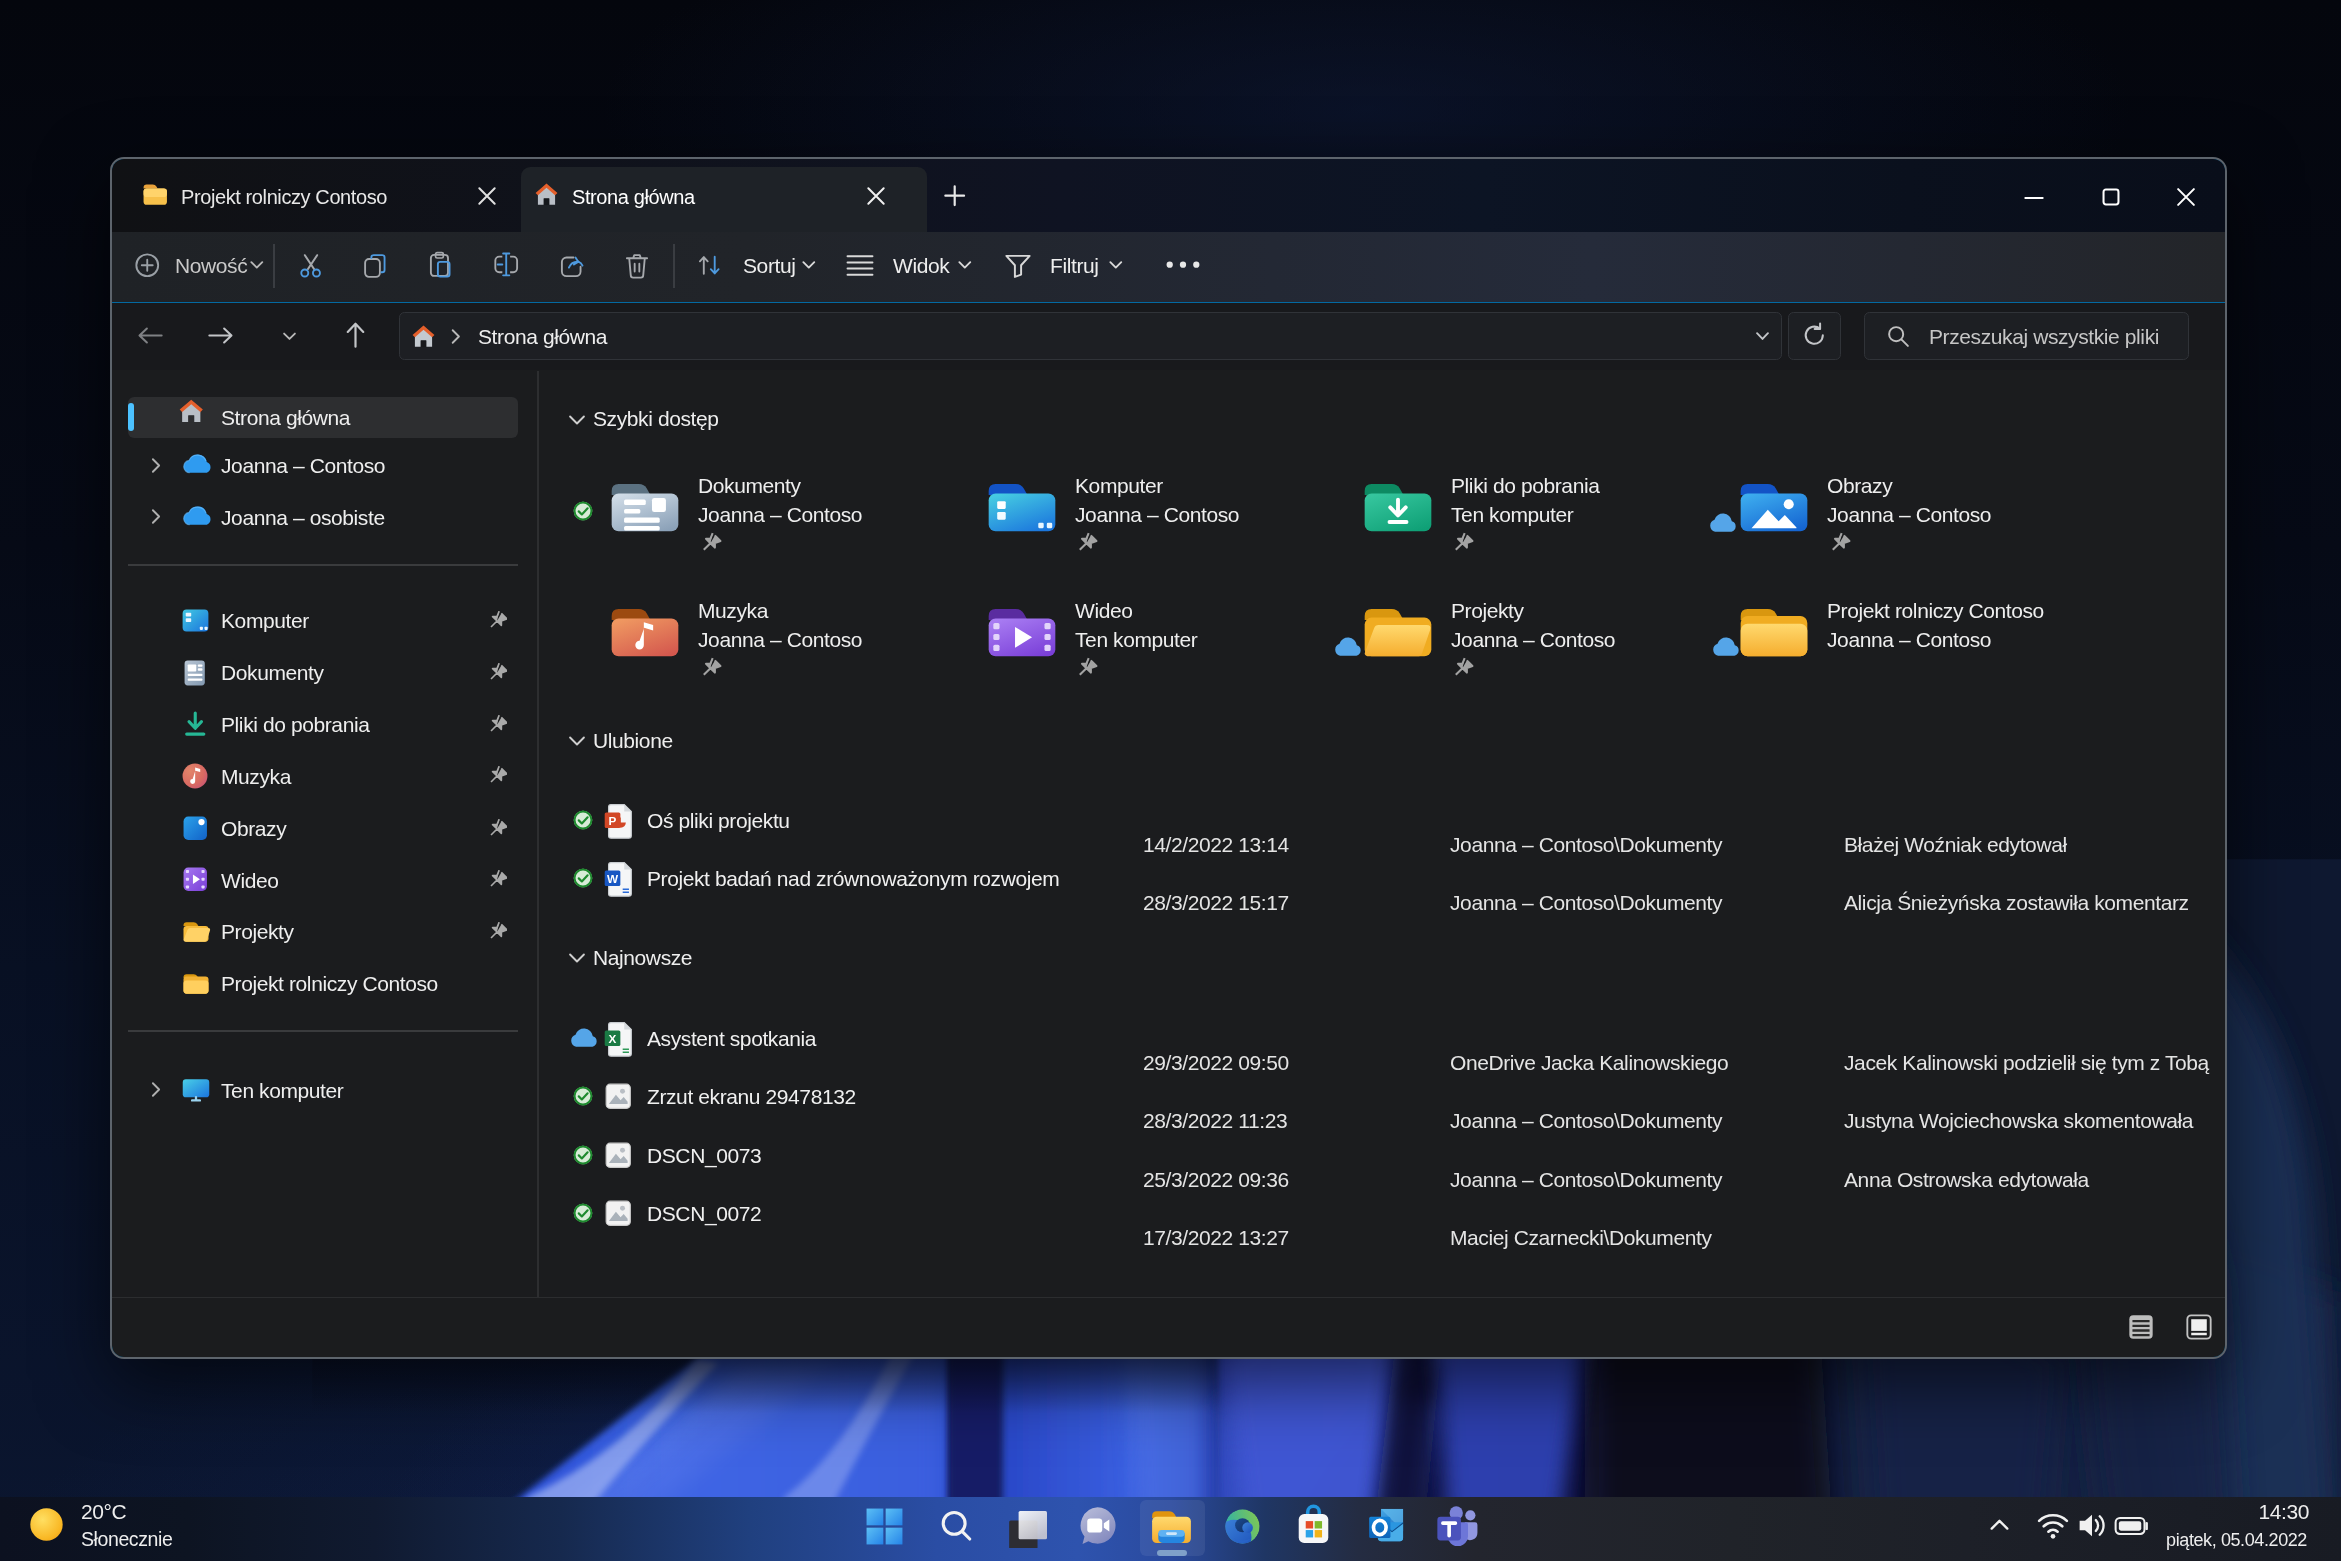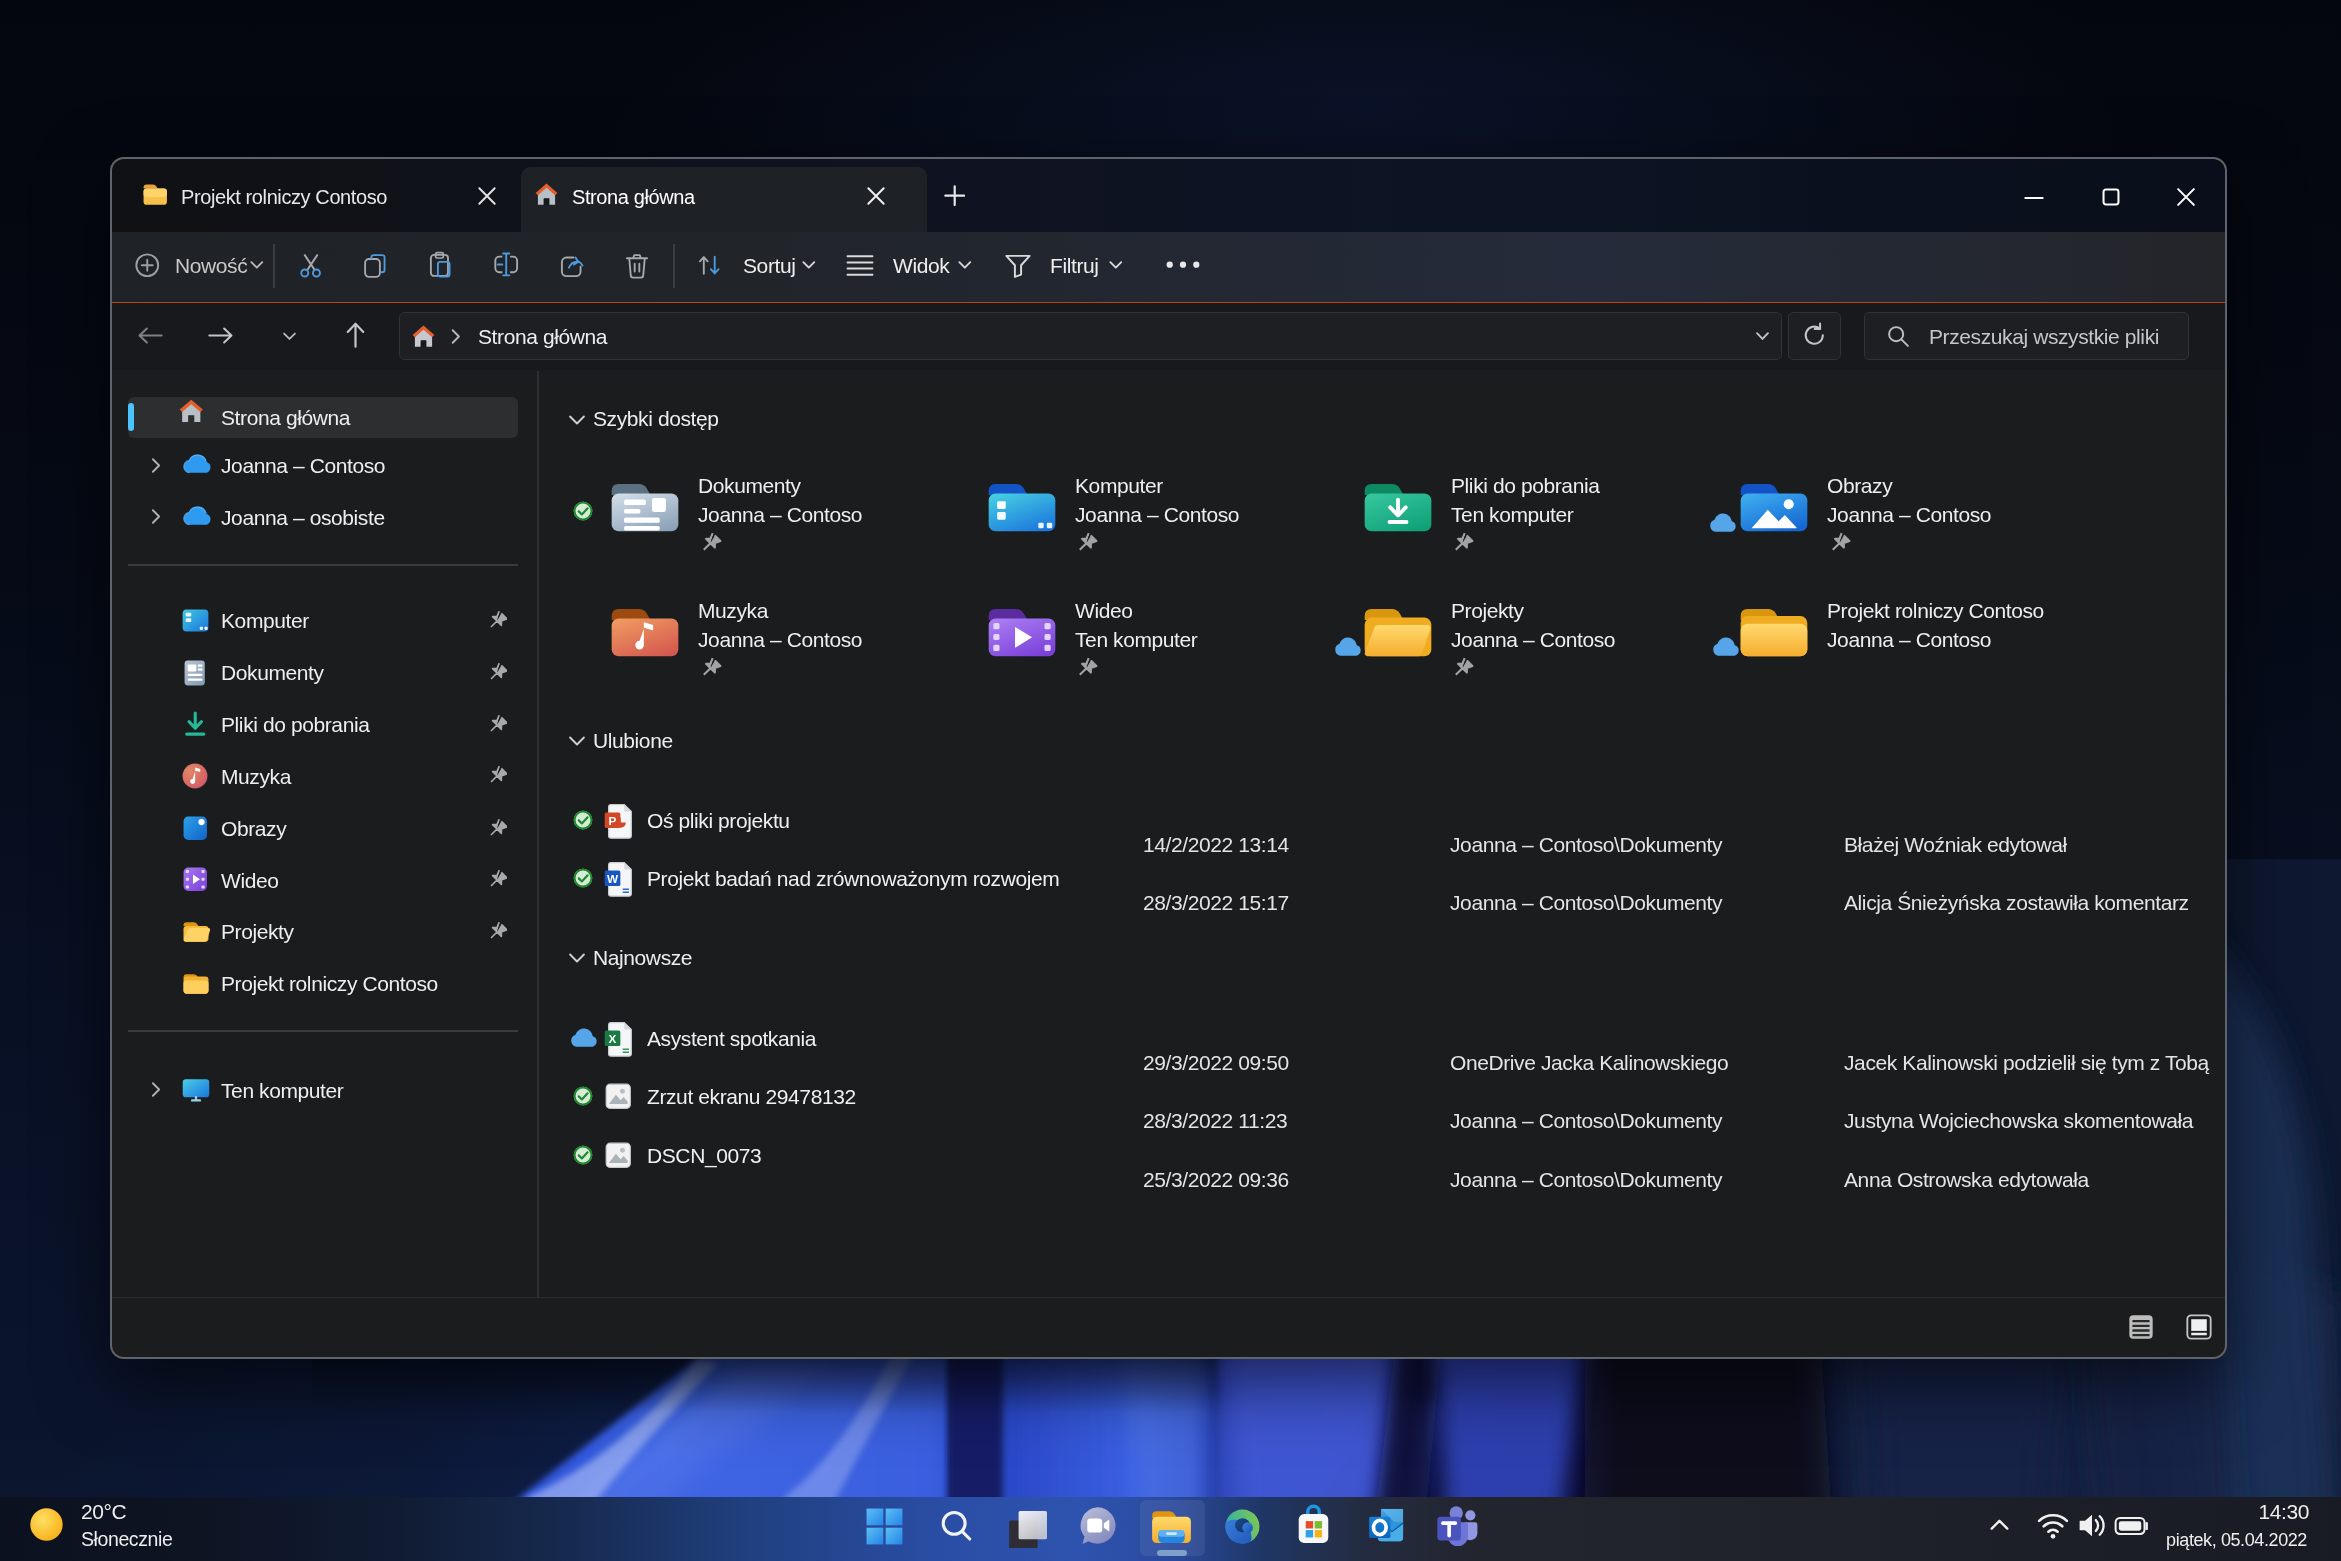--- a/index.html
+++ b/index.html
@@ -9,21 +9,21 @@
 
   
   #wp { position:absolute; inset:0; background:
     radial-gradient(1249px 703px at 1288px 1639px, rgba(43,95,212,0.55), rgba(20,40,110,0.25) 55%, rgba(5,9,20,0) 75%),
     radial-gradient(1874px 1093px at 1171px 1874px, rgba(26,52,130,0.5), rgba(8,14,34,0) 70%),
     radial-gradient(1093px 328px at 1366px 109px, rgba(16,28,60,0.55), rgba(6,10,22,0) 70%), linear-gradient(180deg, #04060d 0%, #060a16 35%, #081023 62%, #0b1630 100%);
   }
 
   
   #win { position:absolute; left:110px; top:157px; width:2117px; height:1202px;
-     border-radius:14px; background:#c2410c; border:2.3px solid #5d646c;
+     border-radius:14px; background:#0369a1; border:2.3px solid #5d646c;
      box-shadow: 0 23.4px 70px rgba(0,0,0,0.6); overflow:hidden; }
   #titlebar { position:absolute; left:0; top:0; width:100%; height:73px;
      background:linear-gradient(90deg,#101114 0%,#0f1322 45%,#0c1424 65%,#0a101d 85%,#090e1a 100%); }
   #tab2bg { position:absolute; left:409px; top:7.8px; width:406px; height:66px; background:#1e2227; border-radius:9.4px 9.4px 0 0; }
   #toolbar { position:absolute; left:0; top:73px; width:100%; height:70px;
      background:linear-gradient(90deg,#1f2226 0%,#212429 30%,#232834 55%,#252b3a 70%,#242832 85%,#232529 100%); }
   #addressrow { position:absolute; left:0; top:144px; width:100%; height:67px; background:#18191c; }
   #bodyarea { position:absolute; left:0; top:211px; width:100%; height:927px; background:#1b1c1e; }
   #statusbar { position:absolute; left:0; top:1138px; width:100%; height:64px; background:#1b1c1e; border-top:1.6px solid #2c2d2f; }
   .vsep { position:absolute; width:1.6px; background:#3a3d42; }
@@ -649,20 +649,31 @@
           <use href="#chk"></use>
         </svg>
       <svg class="ic" style="left:493px;top:10px;" width="26.5" height="26.5" viewBox="0 0 34 34">
           <use href="#imf"></use>
         </svg>
       <div class="fname">DSCN_0073</div>
       <div class="fcol" style="left:1031px;">25/3/2022 09:36</div>
       <div class="fcol" style="left:1338px;">Joanna – Contoso\Dokumenty</div>
       <div class="fcol" style="left:1732px;">Anna Ostrowska edytowała</div>
     </div>
+    <div class="frow" style="left:0;top:1031px;width:2117px;">
+      <svg class="ic" style="left:461px;top:13.3px;" width="20" height="20" viewBox="0 0 26 26">
+          <use href="#chk"></use>
+        </svg>
+      <svg class="ic" style="left:493px;top:10px;" width="26.5" height="26.5" viewBox="0 0 34 34">
+          <use href="#imf"></use>
+        </svg>
+      <div class="fname">DSCN_0072</div>
+      <div class="fcol" style="left:1031px;">17/3/2022 13:27</div>
+      <div class="fcol" style="left:1338px;">Maciej Czarnecki\Dokumenty</div>
+    </div>
     <div id="statusbar"></div>
     <svg class="ic" style="left:2015px;top:1154px;" width="28" height="28" viewBox="0 0 36 36">
       <rect x="3" y="3" width="30" height="30" rx="5" fill="#bdbdbd"></rect>
       <path d="M7 10.5 H29 M7 16.5 H29 M7 22.5 H29 M7 28.5 H29" stroke="#2a2a2a" stroke-width="3"></path>
     </svg>
     <svg class="ic" style="left:2073px;top:1154px;" width="28" height="28" viewBox="0 0 36 36">
       <rect x="3" y="3" width="30" height="30" rx="5" fill="none" stroke="#c3c3c3" stroke-width="2.4"></rect>
       <rect x="8" y="8" width="20" height="15" fill="#f0f0f0"></rect>
       <path d="M8 27 H28" stroke="#f0f0f0" stroke-width="3"></path>
     </svg>

